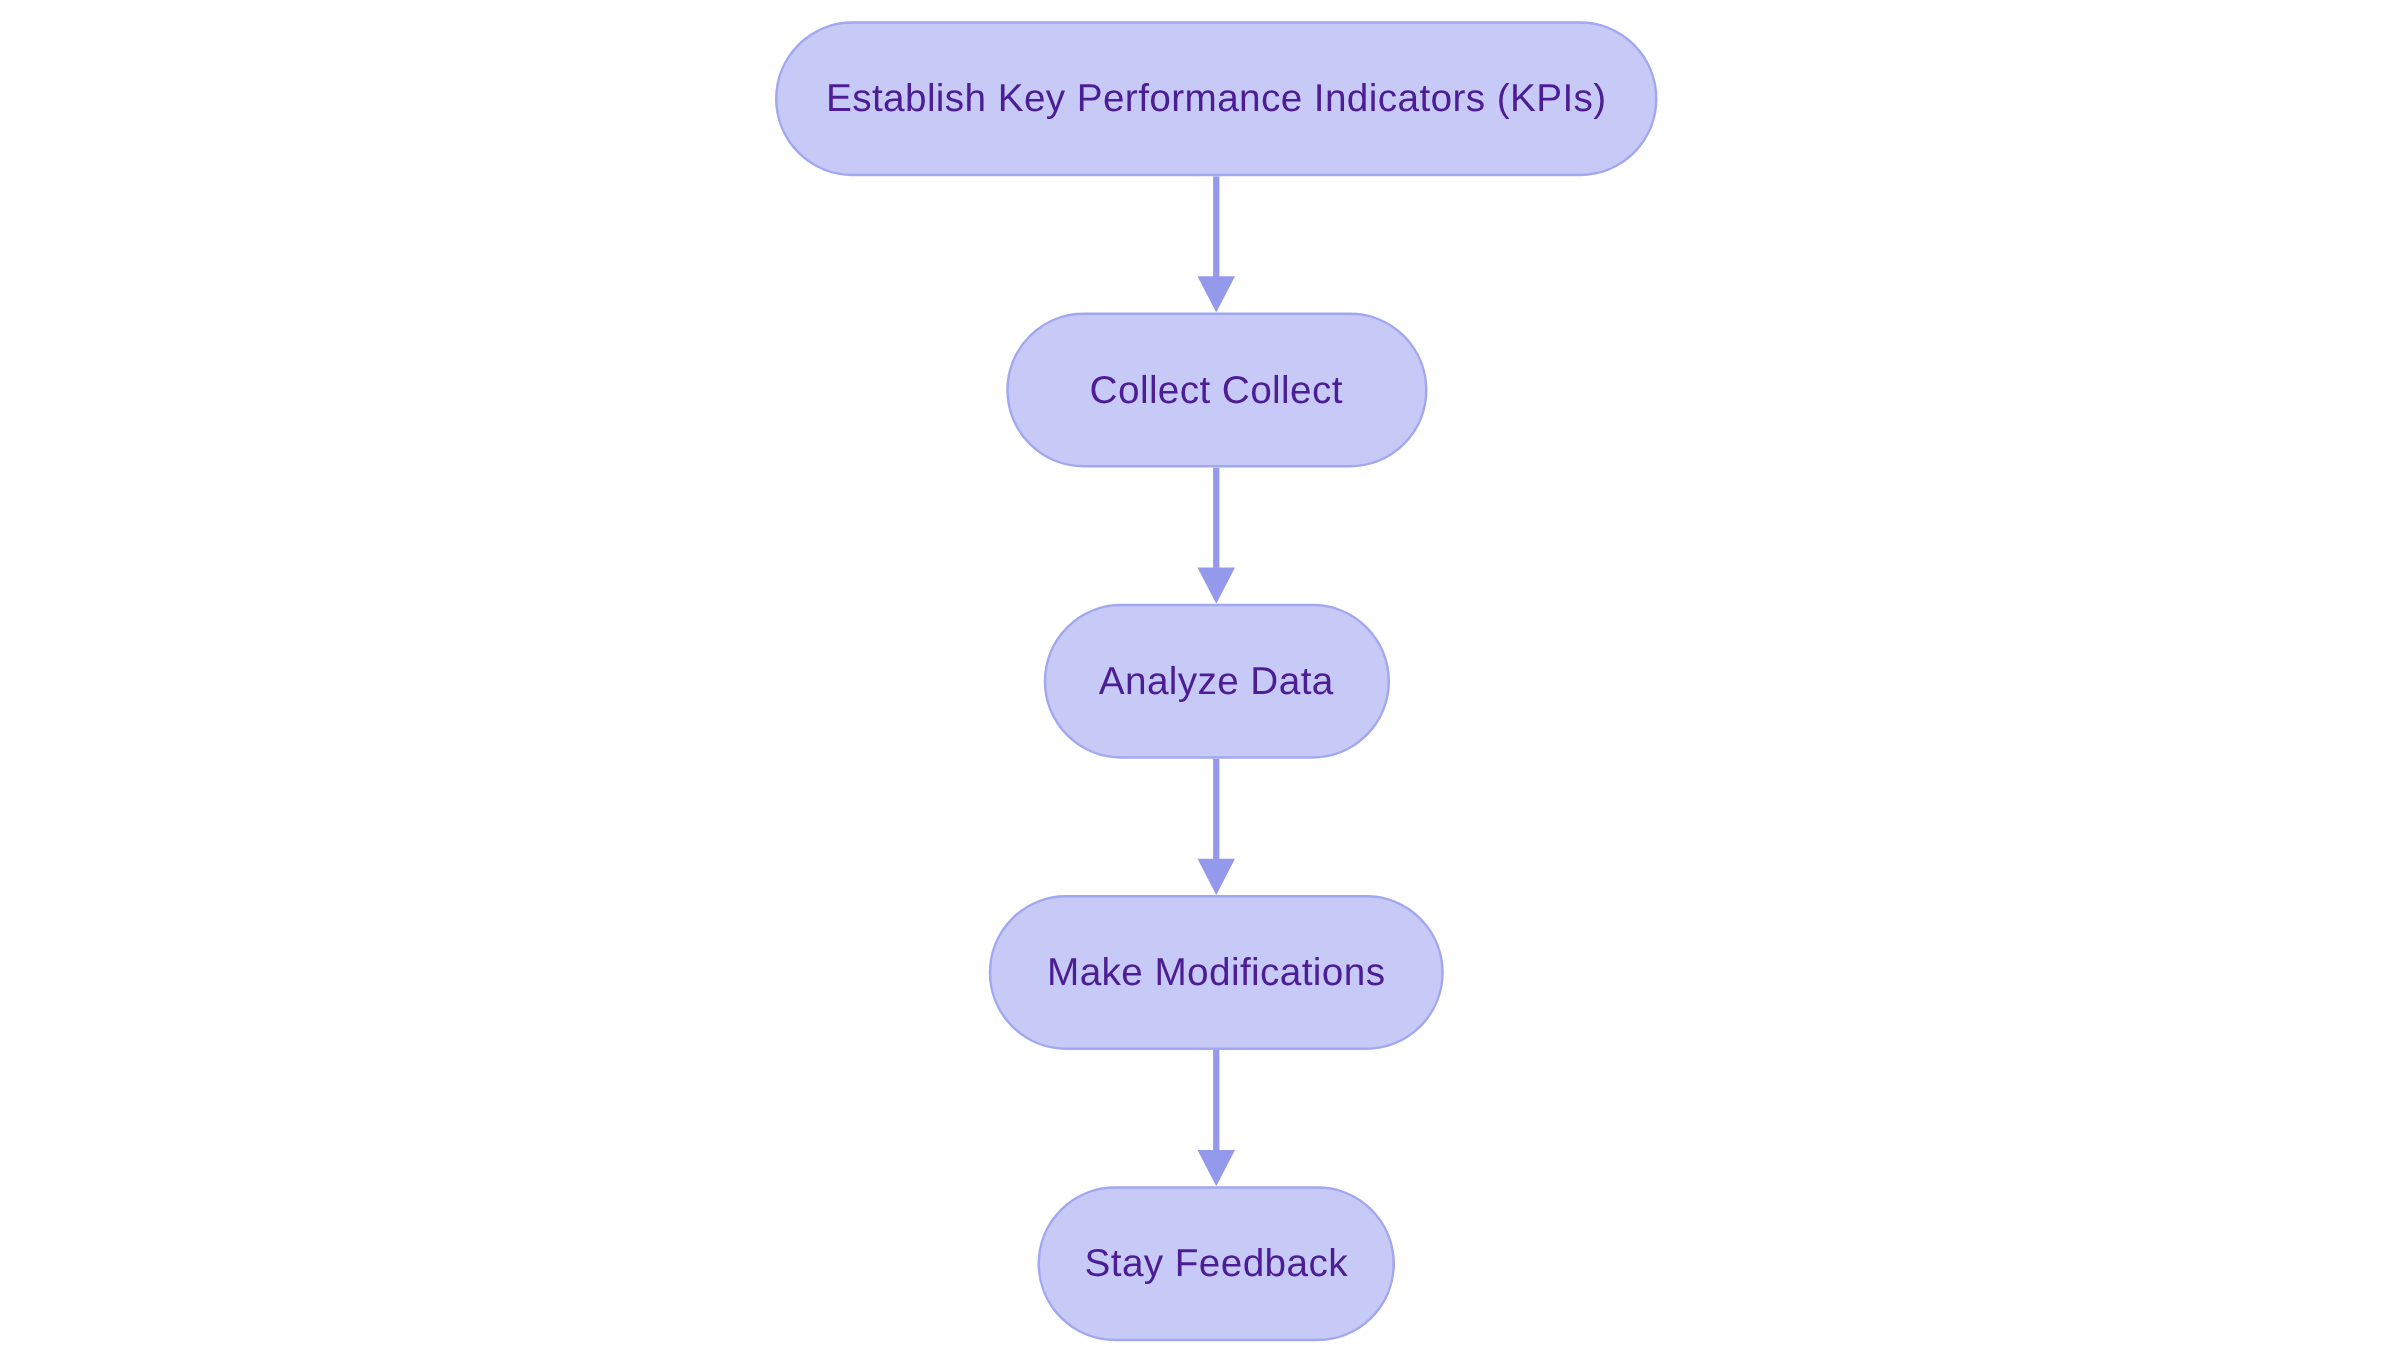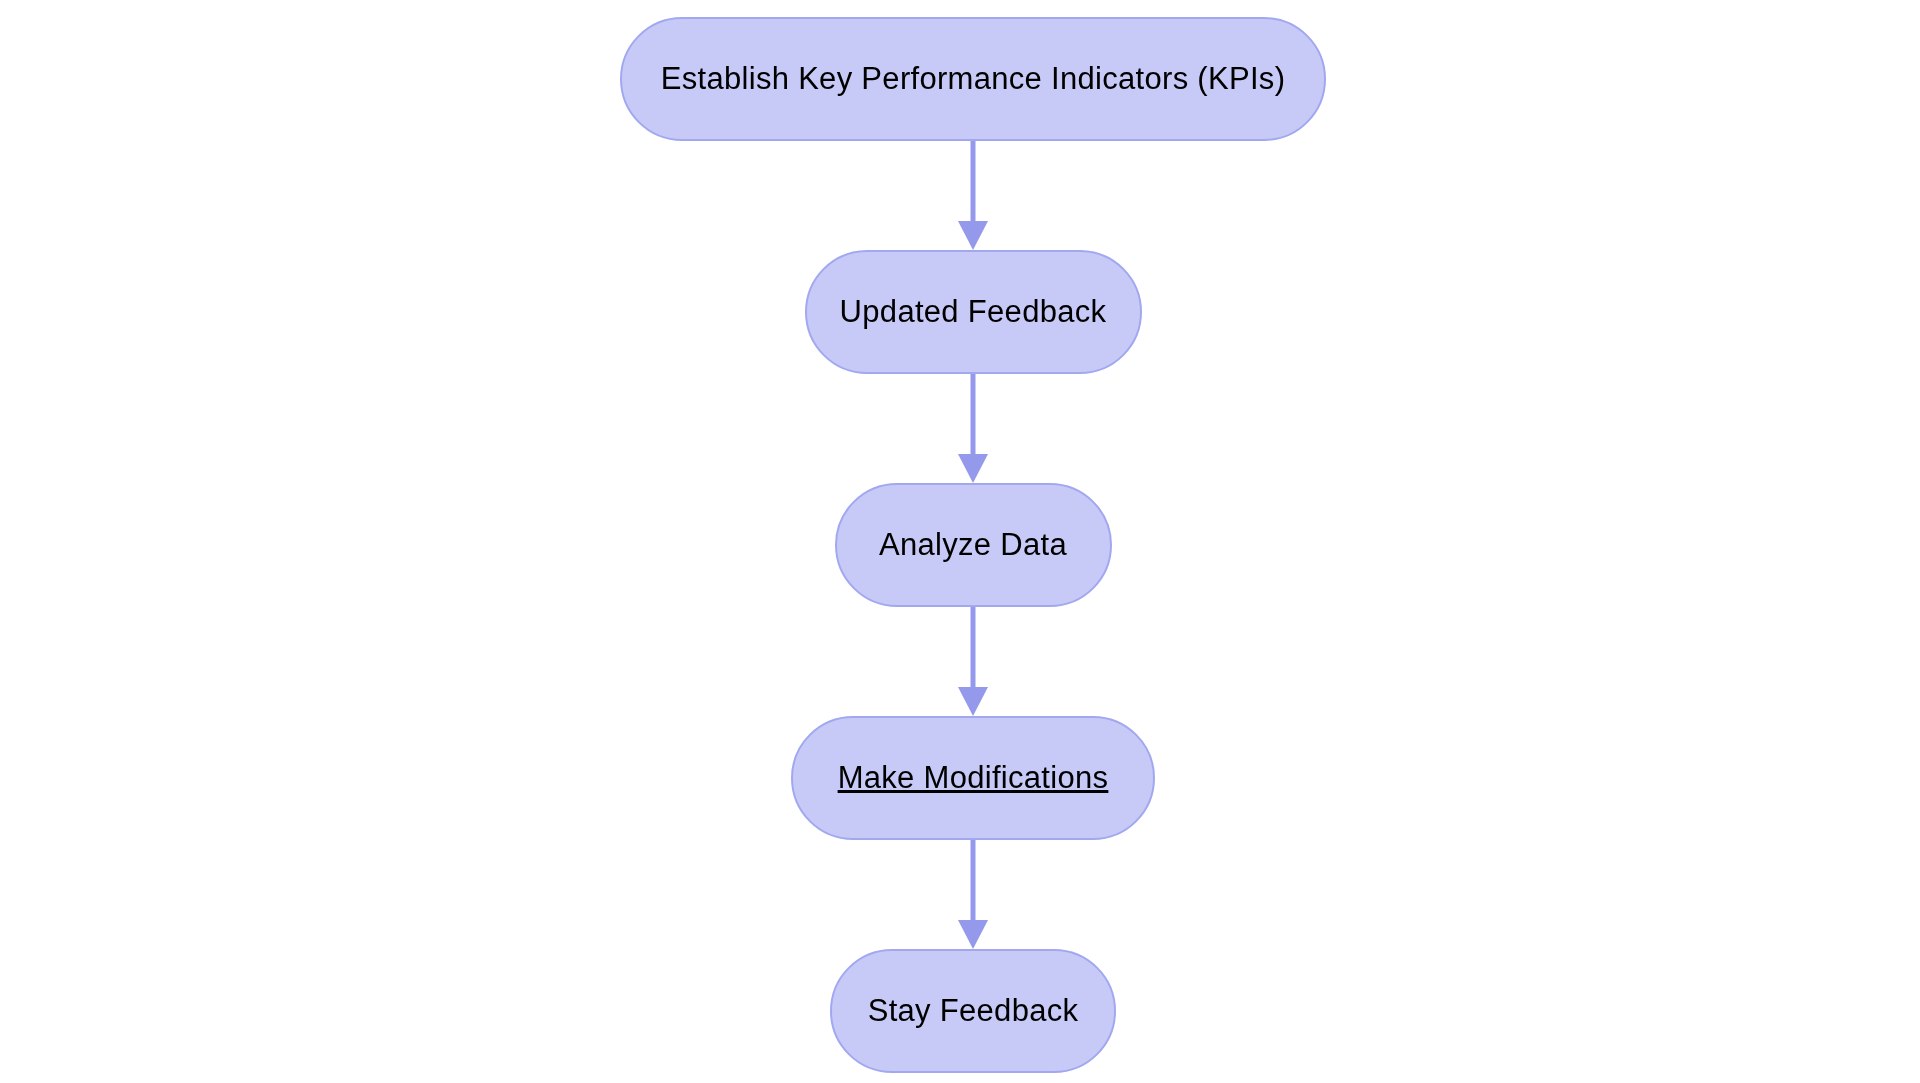--- a/index.html
+++ b/index.html
@@ -30,31 +30,31 @@
   }
 
   .flow-node {
     height: 124px;
     border-radius: 62px;
     background: #c7caf7;
     border: 2px solid #a2a8f0;
     display: flex;
     align-items: center;
     justify-content: center;
-    color: #000000;
+    color: #4c1d95;
     font-size: 31px;
     letter-spacing: 0.3px;
     white-space: nowrap;
     text-align: center;
   }
 
   .node-1 { width: 706px; }
   .node-2 { width: 337px; }
   .node-3 { width: 277px; text-align: right; }
-  .node-4 { width: 364px; text-decoration: underline; }
+  .node-4 { width: 364px; }
   .node-5 { width: 286px; }
 
   .flow-arrow {
     width: 32px;
     height: 109px;
     display: block;
   }
 </style>
 </head>
 <body>
@@ -65,21 +65,21 @@
     <div class="flow-node node-1">
       <span>Establish Key Performance Indicators (KPIs)</span>
     </div>
 
     <svg class="flow-arrow" viewBox="0 0 32 109" aria-hidden="true">
       <rect x="13.5" y="0" width="5" height="84" fill="#9499EB"></rect>
       <polygon points="1,80 31,80 16,109" fill="#9499EB"></polygon>
     </svg>
 
     <div class="flow-node node-2">
-      <span>Updated Feedback</span>
+      <span>Collect Collect</span>
     </div>
 
     <svg class="flow-arrow" viewBox="0 0 32 109" aria-hidden="true">
       <rect x="13.5" y="0" width="5" height="84" fill="#9499EB"></rect>
       <polygon points="1,80 31,80 16,109" fill="#9499EB"></polygon>
     </svg>
 
     <div class="flow-node node-3">
       <span>Analyze Data</span>
     </div>

